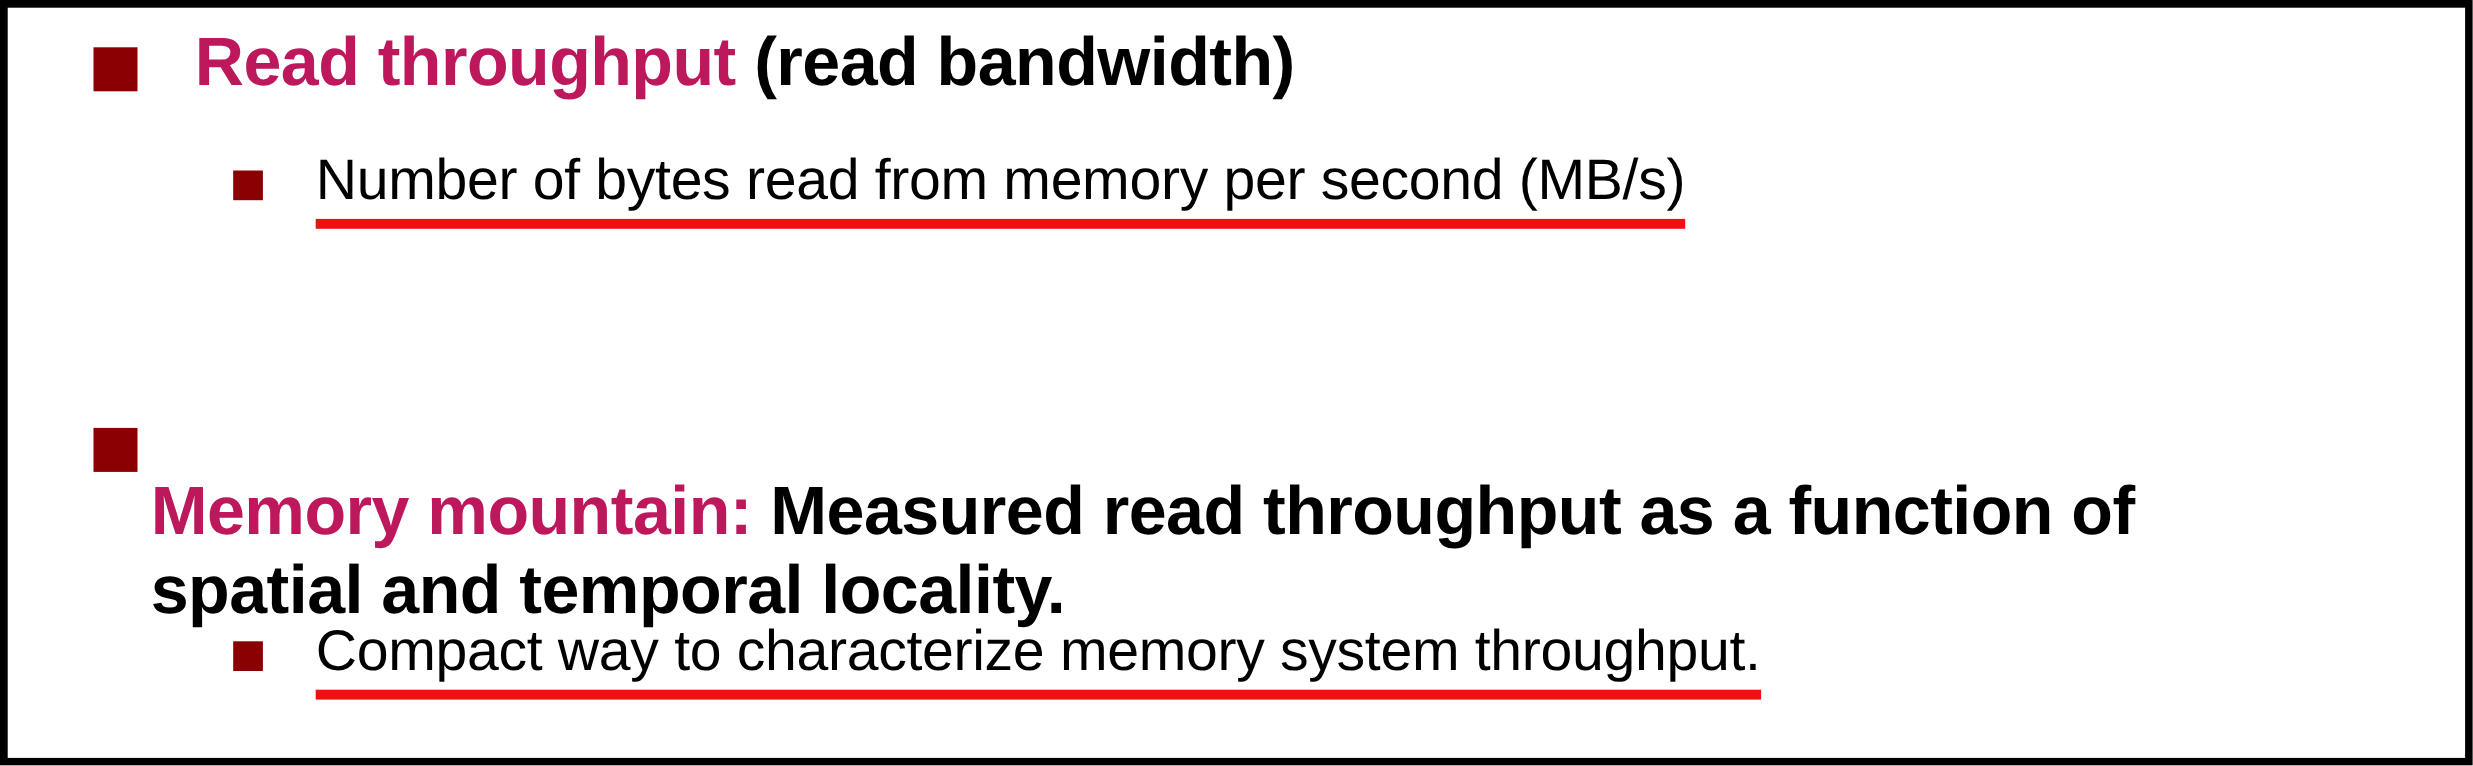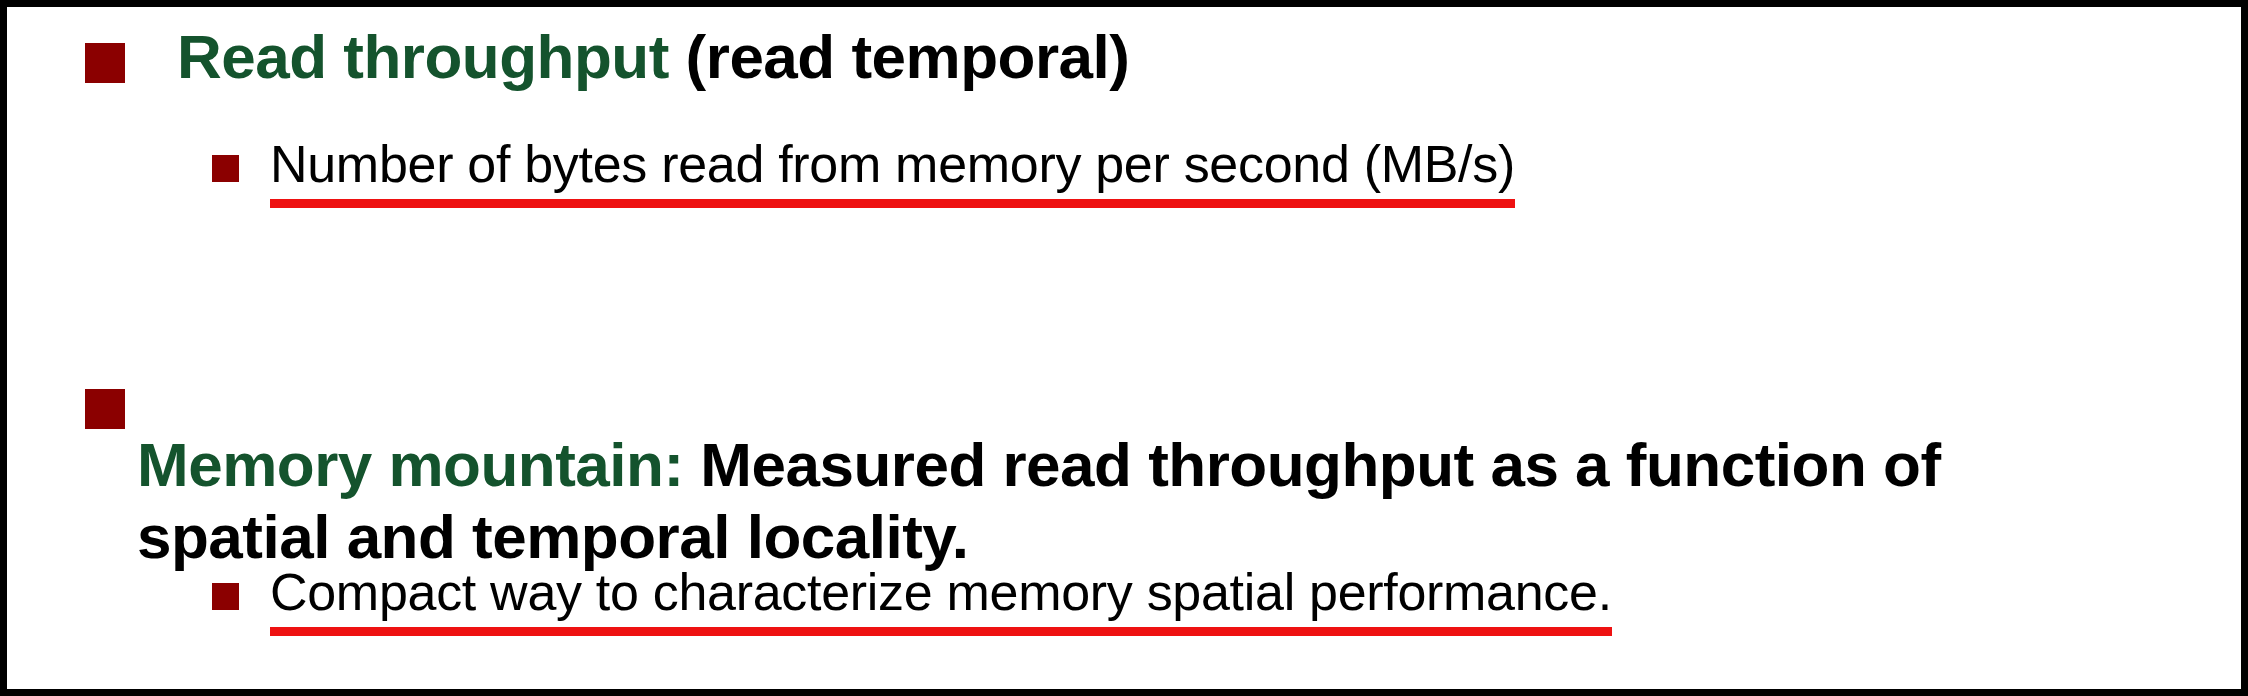--- a/index.html
+++ b/index.html
@@ -52,36 +52,36 @@
     line-height: 1.16;
     color: #000000;
     letter-spacing: -0.5px;
     white-space: nowrap;
   }
   .l1 .text.wrap {
     white-space: normal;
     width: 1960px;
   }
   .l1 .hl {
-    color: #14532d;
+    color: #be185d;
   }
 
   
   .l2 {
     left: 205px;
   }
   .l2 .marker {
     width: 27px;
     height: 27px;
     background: #8B0000;
     flex: 0 0 auto;
     margin-top: 20px;
   }
   .l2 .text {
-    margin-left: 31px;
+    margin-left: 48px;
     font-size: 52px;
     font-weight: normal;
     line-height: 1.12;
     color: #000000;
     white-space: nowrap;
     border-bottom: 9px solid #EE1111;
     padding-bottom: 6px;
     letter-spacing: -0.3px;
   }
 
@@ -92,32 +92,32 @@
   #bullet-compact    { top: 556px; }
 </style>
 </head>
 <body>
 
 <div class="slide">
   <div class="content">
 
     <div class="row l1" id="bullet-read">
       <span class="marker"></span>
-      <span class="text"><span class="hl">Read throughput</span><span> (read temporal)</span></span>
+      <span class="text"><span class="hl">Read throughput</span><span> (read bandwidth)</span></span>
     </div>
 
     <div class="row l2" id="bullet-number">
       <span class="marker"></span>
       <span class="text">Number of bytes read from memory per second (MB/s)</span>
     </div>
 
     <div class="row l1" id="bullet-mountain">
       <span class="marker"></span>
       <span class="text wrap"><span class="hl">Memory mountain:</span><span> Measured read throughput as a function of spatial and temporal locality.</span></span>
     </div>
 
     <div class="row l2" id="bullet-compact">
       <span class="marker"></span>
-      <span class="text">Compact way to characterize memory spatial performance.</span>
+      <span class="text">Compact way to characterize memory system throughput.</span>
     </div>
 
   </div>
 </div>
 
 </body></html>

